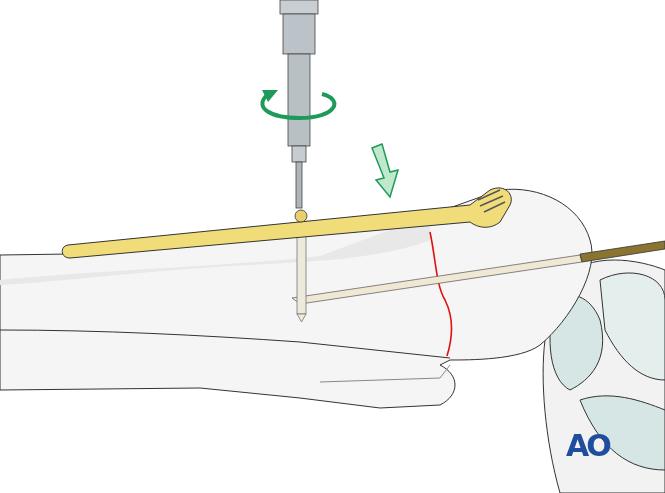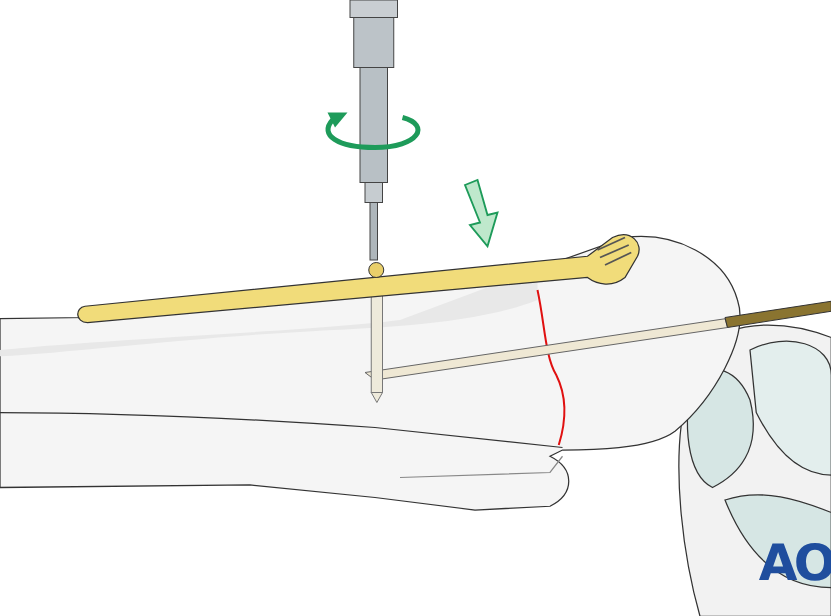--- a/index.html
+++ b/index.html
@@ -1,18 +1,18 @@
 <!DOCTYPE html>
 <html><head>
 <meta charset="utf-8">
 <style>
 html,body{margin:0;padding:0;background:#fff;}
 #stage{position:relative;width:665px;height:493px;overflow:hidden;background:#fff;font-family:"Liberation Sans",sans-serif;}
 svg{position:absolute;left:0;top:0;}
-#logo{position:absolute;left:566px;top:428px;font-size:40px;font-weight:bold;color:#1f4e9e;letter-spacing:-3px;font-family:"DejaVu Sans",sans-serif;margin-left:41px;}
+#logo{position:absolute;left:566px;top:428px;font-size:30px;font-weight:bold;color:#1f4e9e;letter-spacing:-3px;font-family:"DejaVu Sans",sans-serif;}
 </style>
 </head>
 <body>
 
 <div id="stage">
 <svg width="665" height="493" viewBox="0 0 665 493">
 
   <g>
     <path d="M560 280 C590 250 640 260 665 270 L665 493 L560 493 C545 440 540 380 545 340 Z" fill="#f2f2f2" stroke="#333" stroke-width="1"></path>
     <path d="M555 300 C570 290 590 295 600 320 C610 360 590 380 570 390 C550 380 545 340 555 300Z" fill="#d6e6e4" stroke="#333" stroke-width="1"></path>

